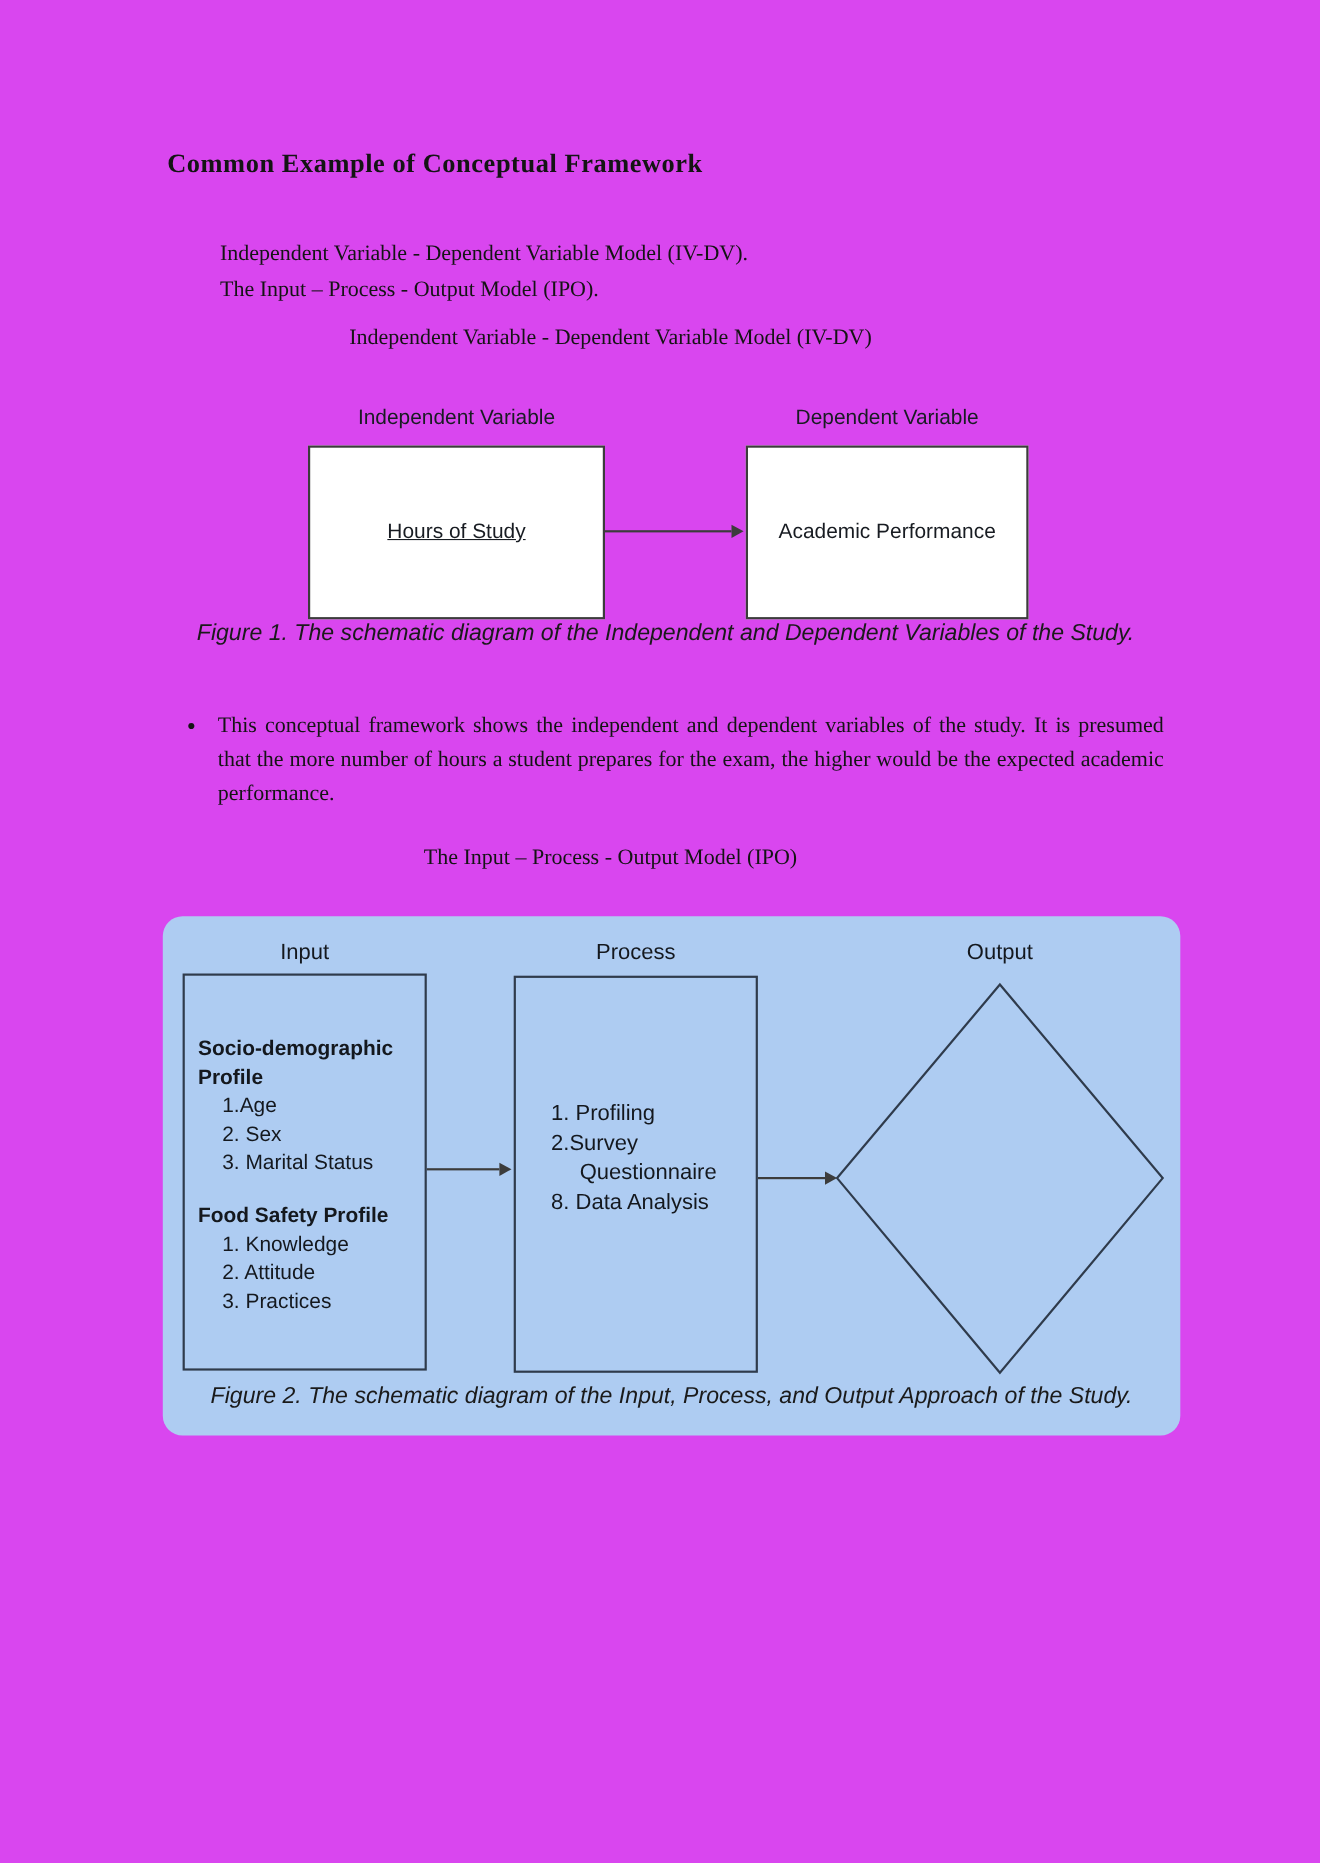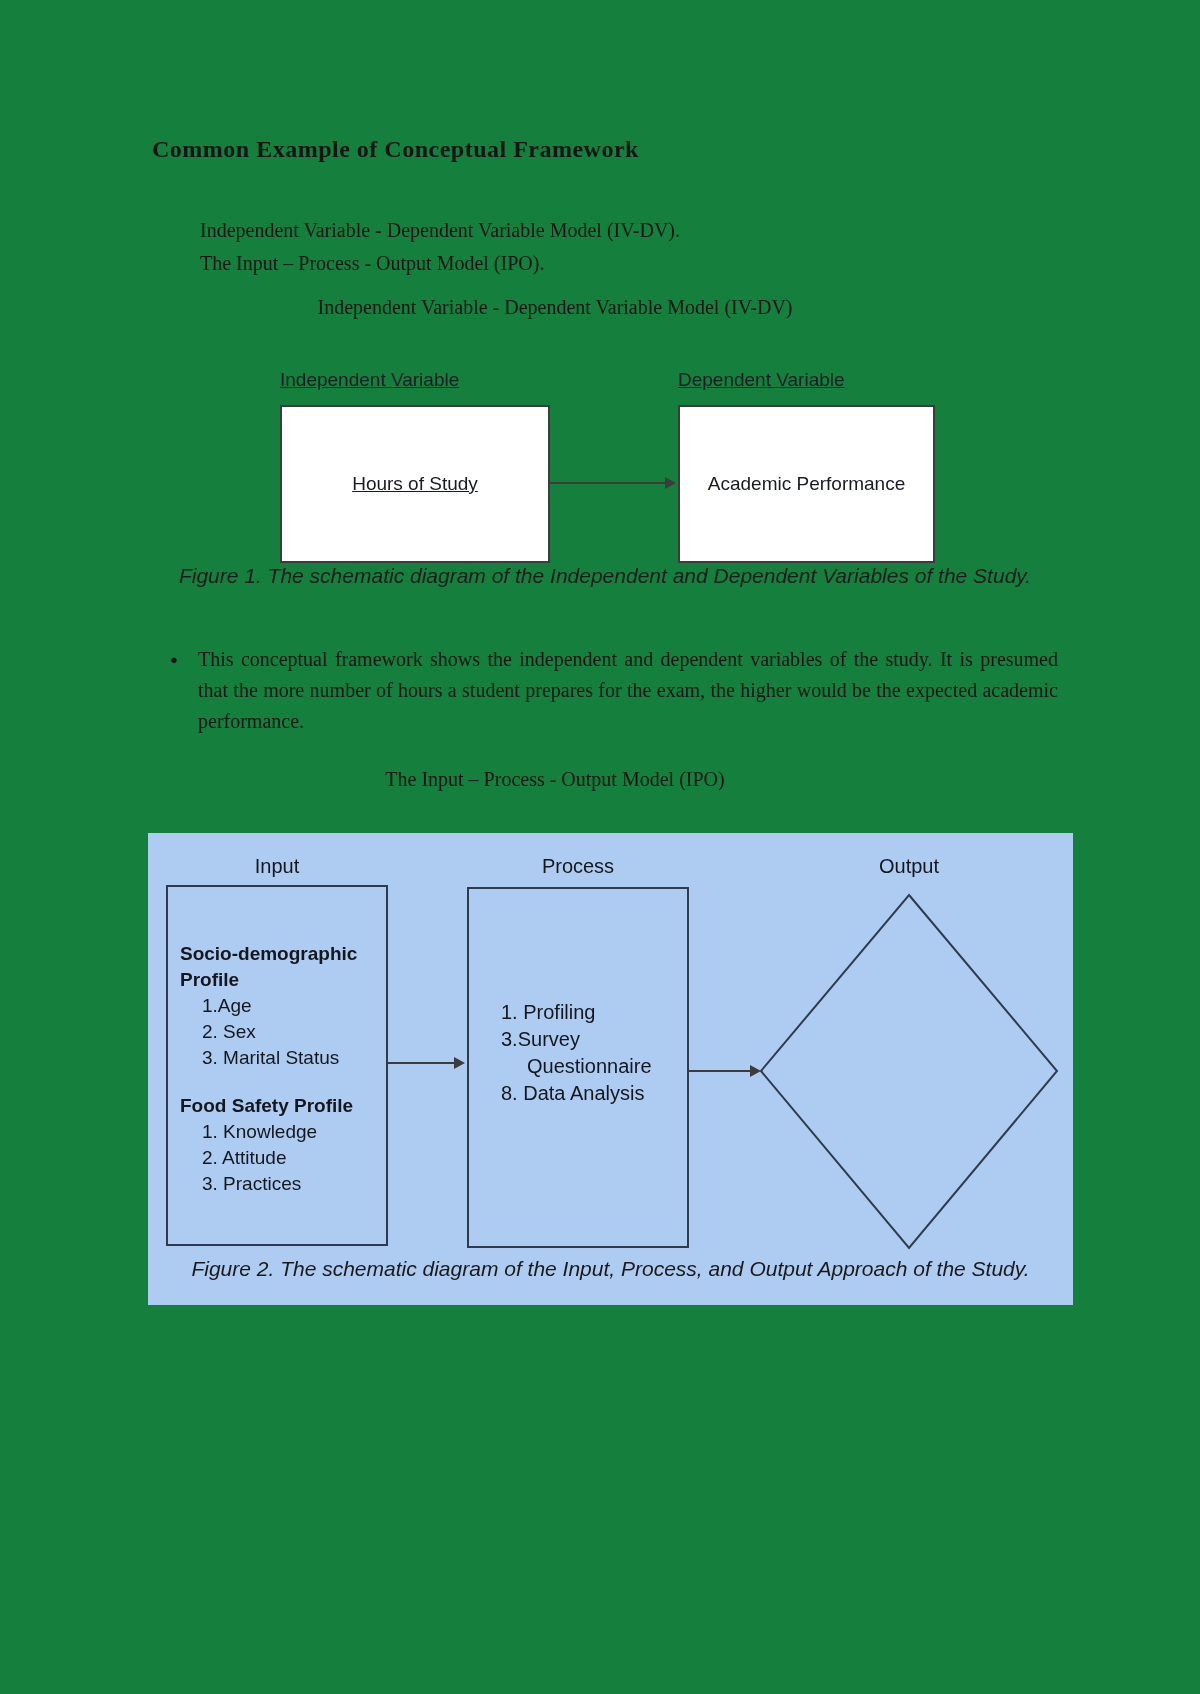--- a/index.html
+++ b/index.html
@@ -1,19 +1,19 @@
 <!DOCTYPE html>
 <html><head>
 <meta charset="utf-8">
 <style>
   html,body{margin:0;padding:0;background:#ffffff;}
   .page{
     position:relative;
     width:1200px;height:1694px;
-    background:#15803d;
+    background:#d946ef;
     font-family:"Liberation Serif", serif;
     color:#141414;
     overflow:hidden;
   }
   
   .doc-title{
     position:absolute;left:152px;top:136px;
     font-size:24px;font-weight:bold;letter-spacing:.5px;
   }
   .intro{
@@ -23,22 +23,23 @@
   .h2{
     position:absolute;left:150px;width:810px;
     text-align:center;font-size:20px;
   }
   .h2-fig1{top:296px;}
   .h2-fig2{top:768px;}
 
   
   .fig1-label{
     position:absolute;top:369px;height:22px;
+    text-align:center;
     font-family:"Liberation Sans", sans-serif;
-    font-size:19px;color:#181c22;text-decoration:underline;
+    font-size:19px;color:#181c22;
   }
   .fig1-label.iv{left:280px;width:270px;}
   .fig1-label.dv{left:678px;width:257px;}
   .box{
     position:absolute;top:405px;height:158px;
     background:#ffffff;border:2px solid #3c3c3c;
     display:flex;align-items:center;justify-content:center;
     font-family:"Liberation Sans", sans-serif;
     font-size:19px;color:#181c22;
     box-sizing:border-box;
@@ -69,21 +70,21 @@
   }
   .bullet-text{
     margin:0 0 0 28px;width:860px;
     font-size:20px;line-height:31px;text-align:justify;
   }
 
   
   .ipo-panel{
     position:absolute;left:148px;top:833px;width:925px;height:472px;
     background:#aeccf2;
-    font-family:"Liberation Sans", sans-serif;color:#14181e;
+    font-family:"Liberation Sans", sans-serif;color:#14181e;border-radius:18px;
   }
   .ipo-col-label{
     position:absolute;top:22px;height:24px;text-align:center;
     font-size:20px;
   }
   .ipo-col-label.input{left:18px;width:222px;}
   .ipo-col-label.process{left:319px;width:222px;}
   .ipo-col-label.output{left:661px;width:200px;}
   .ipo-box{
     position:absolute;width:222px;height:361px;
@@ -157,21 +158,21 @@
       <div class="grp-title">Food Safety Profile</div>
       <div class="grp-items">
         <div>1. Knowledge</div>
         <div>2. Attitude</div>
         <div>3. Practices</div>
       </div>
     </div>
 
     <div class="ipo-box process">
       <div class="proc-line">1. Profiling</div>
-      <div class="proc-line">3.Survey</div>
+      <div class="proc-line">2.Survey</div>
       <div class="proc-line indent2">Questionnaire</div>
       <div class="proc-line">8. Data Analysis</div>
     </div>
 
     <svg class="ipo-svg" width="925" height="472">
       <polygon points="761,62 909,238 761,415 613,238" fill="none" stroke="#2f3b4c" stroke-width="2"></polygon>
     </svg>
 
     <div class="arrow arrow-ipo1"></div>
     <div class="arrow arrow-ipo2"></div>

